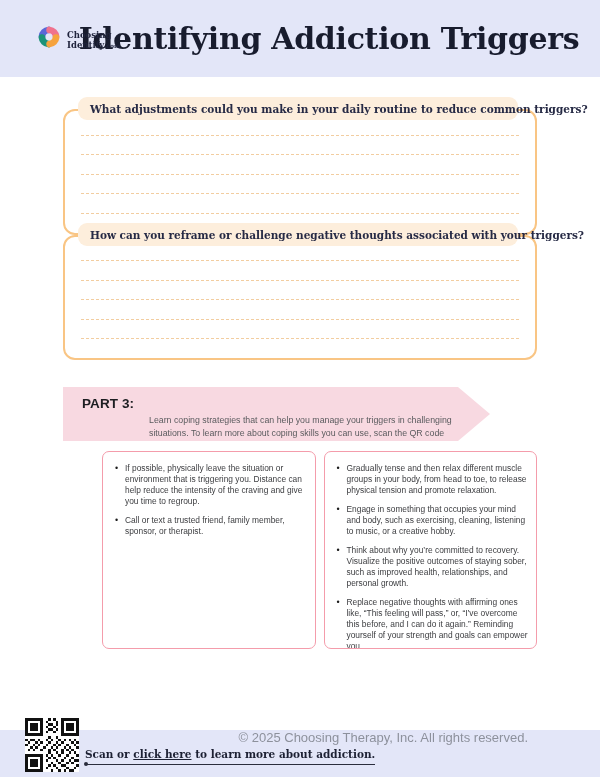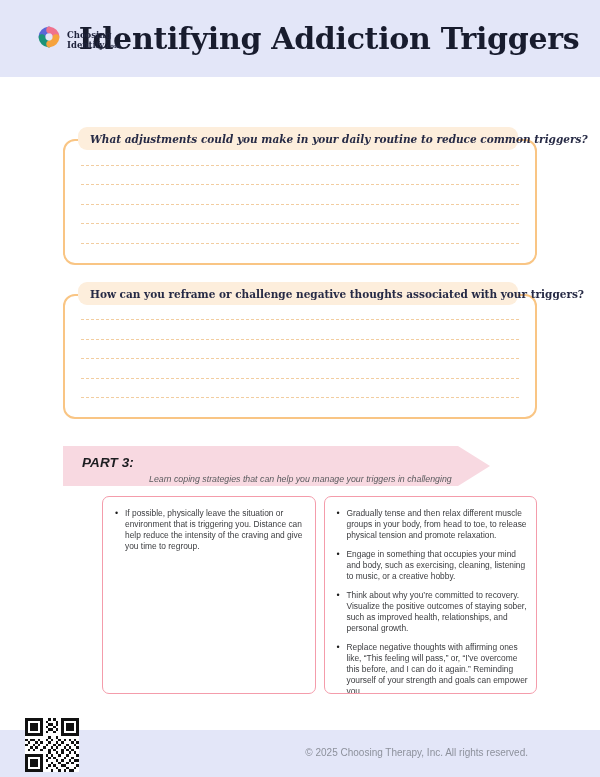--- a/index.html
+++ b/index.html
@@ -28,39 +28,38 @@
     width:100%; text-align:center; padding-left:58px;
     font-family:"DejaVu Serif","Liberation Serif",serif;
     font-weight:700; font-size:30px; color:#181c2e; letter-spacing:-0.3px;
   }
 
   
   .qbox {
     position:relative; margin:0 63px; border:2px solid #f9c584;
     border-radius:12px; background:#ffffff;
   }
-  .qbox.first { margin-top:62px;font-style:italic; }
-  .qbox.second { margin-top:29px; }
+  .qbox.first { margin-top:32px; }
+  .qbox.second { }
   .qlabel {
     position:absolute; top:-14px; left:13px; max-width:440px;
     background:#fdeedc; border-radius:9px; padding:6px 12px 5px;
     font-family:"DejaVu Serif","Liberation Serif",serif;
     font-weight:700; font-size:10.5px; color:#262a45; white-space:nowrap;
   }
   .qlines { padding:5px 16px 19px; }
   .qline {
     height:19.5px; border-bottom:1px dashed #f2cda0;
   }
 
   
   .banner {
-    margin:27px 0 0 63px; width:427px; height:40px;
+    margin:27px 0 0 63px; width:427px; height:54px;
     background:#f8d9e1; padding:9px 40px 0 19px;
     clip-path:polygon(0 0, calc(100% - 32px) 0, 100% 50%, calc(100% - 32px) 100%, 0 100%);
-    font-style:italic;
   }
   .banner-head { display:flex; gap:12px; align-items:baseline; }
   .banner-part, .banner-title {
     font-size:13.5px; font-weight:700; color:#1d1e21; letter-spacing:0.1px;
   }
   .banner-desc {
     margin:3px 0 0 67px; width:316px;
     font-size:8.8px; line-height:1.45; color:#5a5b5e;
   }
 
@@ -99,22 +98,22 @@
   .scan-link { text-decoration:underline; color:#1c2033; cursor:pointer; }
   .scan-rule {
     position:relative; margin-top:4px; height:0;
     border-top:1.5px solid #2a2d3d;
   }
   .scan-rule::before {
     content:""; position:absolute; left:-1px; top:-3px;
     width:4px; height:4px; background:#2a2d3d; border-radius:50%;
   }
   .copyright {
-    position:absolute; right:72px; bottom:19px;
-    font-size:10px; color:#8d919c;
+    position:absolute; right:72px; bottom:32px;
+    font-size:13px; color:#8d919c;
   }
 </style>
 </head>
 <body>
 
 <div class="page">
 
   <div class="header">
     <div class="brand">
       <svg width="26" height="26" viewBox="0 0 24 24">
@@ -157,20 +156,21 @@
     <div class="banner-head">
       <span class="banner-part">PART 3:</span>
     </div>
     <div class="banner-desc">Learn coping strategies that can help you manage your triggers in challenging situations. To learn more about coping skills you can use, scan the QR code below.</div>
   </div>
 
   <div class="columns">
     <div class="strategy-box">
       <ul>
           <li>If possible, physically leave the situation or environment that is triggering you. Distance can help reduce the intensity of the craving and give you time to regroup.</li>
+          <li>Call or text a trusted friend, family member, sponsor, or therapist.</li>
         </ul>
     </div>
     <div class="strategy-box">
       <ul>
           <li>Gradually tense and then relax different muscle groups in your body, from head to toe, to release physical tension and promote relaxation.</li>
           <li>Engage in something that occupies your mind and body, such as exercising, cleaning, listening to music, or a creative hobby.</li>
           <li>Think about why you’re committed to recovery. Visualize the positive outcomes of staying sober, such as improved health, relationships, and personal growth.</li>
           <li>Replace negative thoughts with affirming ones like, “This feeling will pass,” or, “I’ve overcome this before, and I can do it again.” Reminding yourself of your strength and goals can empower you.</li>
         </ul>
     </div>
@@ -190,16 +190,20 @@
       M9 13h1v1H9z M12 13h1v1h-1z M14 13h1v1h-1z M17 13h1v1h-1z M19 13h1v1h-1z
       M8 14h1v1H8z M10 14h1v1h-1z M13 14h1v1h-1z M16 14h1v1h-1z M20 14h1v1h-1z
       M9 15h1v1H9z M11 15h1v1h-1z M15 15h1v1h-1z M18 15h1v1h-1z
       M8 16h1v1H8z M12 16h1v1h-1z M14 16h1v1h-1z M17 16h1v1h-1z M19 16h2v1h-2z
       M10 17h1v1h-1z M13 17h1v1h-1z M16 17h1v1h-1z M18 17h1v1h-1z
       M9 18h1v1H9z M11 18h1v1h-1z M14 18h2v1h-2z M20 18h1v1h-1z
       M8 19h1v1H8z M12 19h1v1h-1z M16 19h1v1h-1z M19 19h1v1h-1z
       M10 20h1v1h-1z M13 20h1v1h-1z M15 20h1v1h-1z M17 20h2v1h-2z"></path>
   </svg>
 
+  <div class="scan-block">
+    <div class="scan-text"><span>Scan or </span><a class="scan-link">click here</a><span> to learn more about addiction.</span></div>
+    <div class="scan-rule"></div>
+  </div>
 
   <div class="copyright">© 2025 Choosing Therapy, Inc. All rights reserved.</div>
 
 </div>
 
 </body></html>

